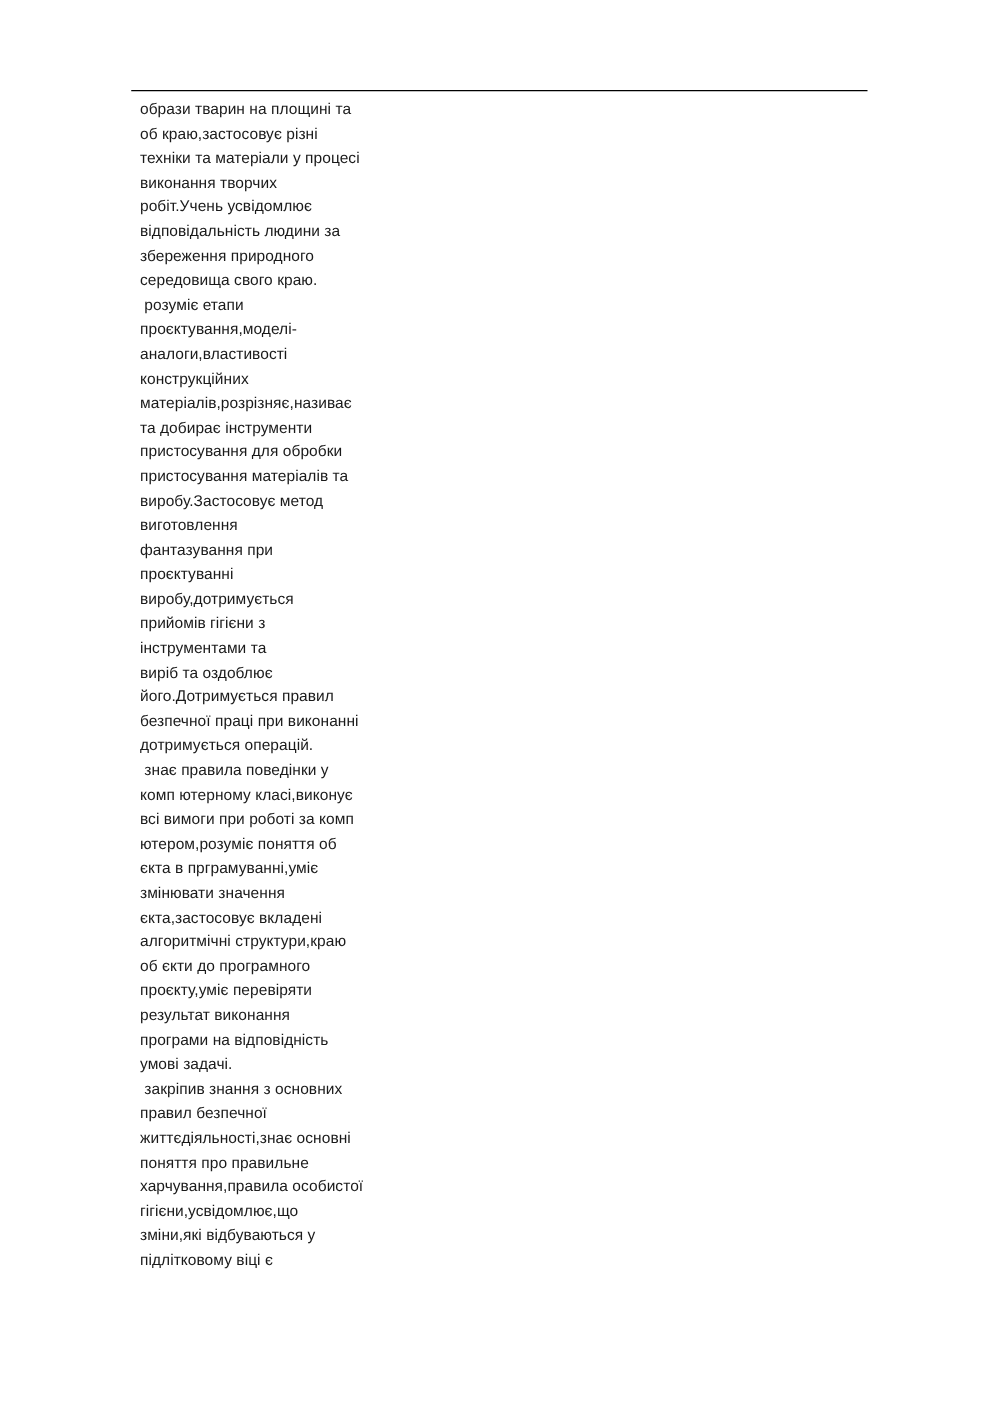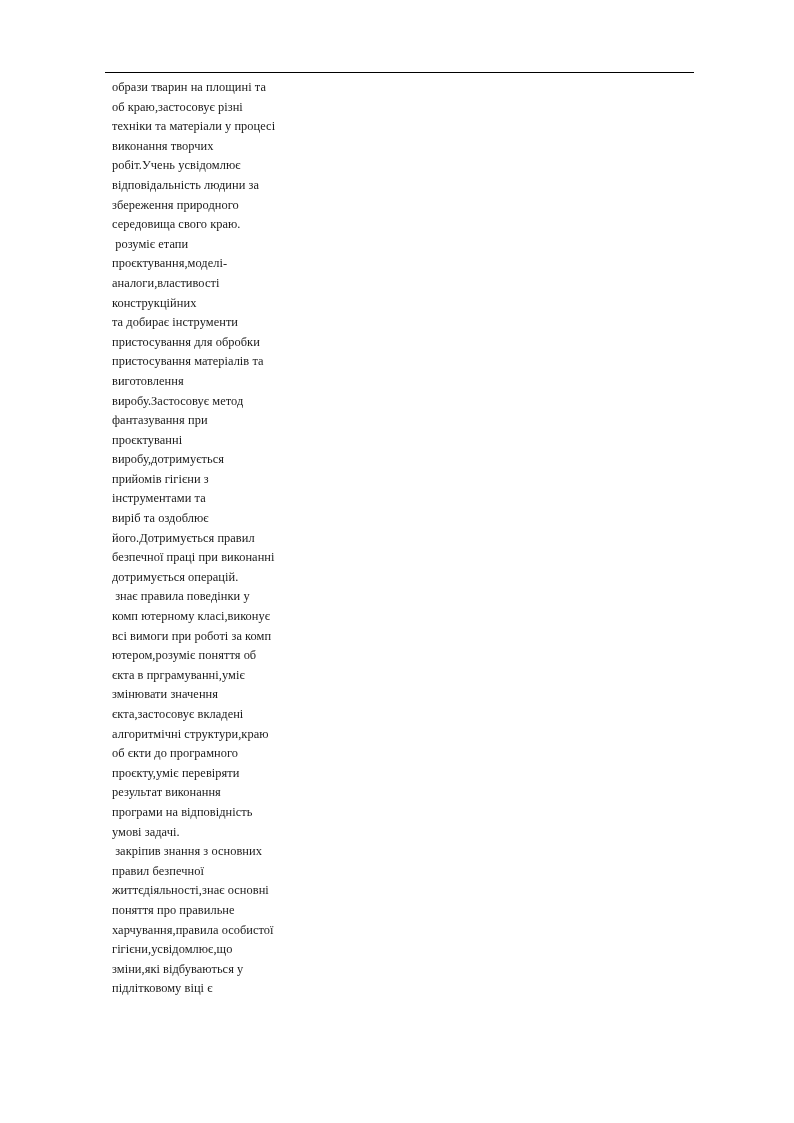--- a/index.html
+++ b/index.html
@@ -7,21 +7,21 @@
     padding: 0;
     background: #ffffff;
   }
 
   .page {
     position: relative;
     width: 694px;
     height: 1123px;
     background: #ffffff;
     overflow: hidden;
-    font-family: Liberation Serif, serif;
+    font-family: Liberation Sans, sans-serif;
   }
 
   
   .header-rule {
     position: absolute;
     left: 105px;
     top: 72px;
     width: 621px;
     height: 0;
     border-top: 1.3px solid #000000;
@@ -57,25 +57,26 @@
       <span class="text-line">техніки та матеріали у процесі</span>
       <span class="text-line">виконання творчих</span>
       <span class="text-line">робіт.Учень усвідомлює</span>
       <span class="text-line">відповідальність людини за</span>
       <span class="text-line">збереження природного</span>
       <span class="text-line">середовища свого краю.</span>
       <span class="text-line"> розуміє етапи</span>
       <span class="text-line">проєктування,моделі-</span>
       <span class="text-line">аналоги,властивості</span>
       <span class="text-line">конструкційних</span>
+      <span class="text-line">матеріалів,розрізняє,називає</span>
       <span class="text-line">та добирає інструменти</span>
       <span class="text-line">пристосування для обробки</span>
       <span class="text-line">пристосування матеріалів та</span>
+      <span class="text-line">виробу.Застосовує метод</span>
       <span class="text-line">виготовлення</span>
-      <span class="text-line">виробу.Застосовує метод</span>
       <span class="text-line">фантазування при</span>
       <span class="text-line">проєктуванні</span>
       <span class="text-line">виробу,дотримується</span>
       <span class="text-line">прийомів гігієни з</span>
       <span class="text-line">інструментами та</span>
       <span class="text-line">виріб та оздоблює</span>
       <span class="text-line">його.Дотримується правил</span>
       <span class="text-line">безпечної праці при виконанні</span>
       <span class="text-line">дотримується операцій.</span>
       <span class="text-line"> знає правила поведінки у</span>

